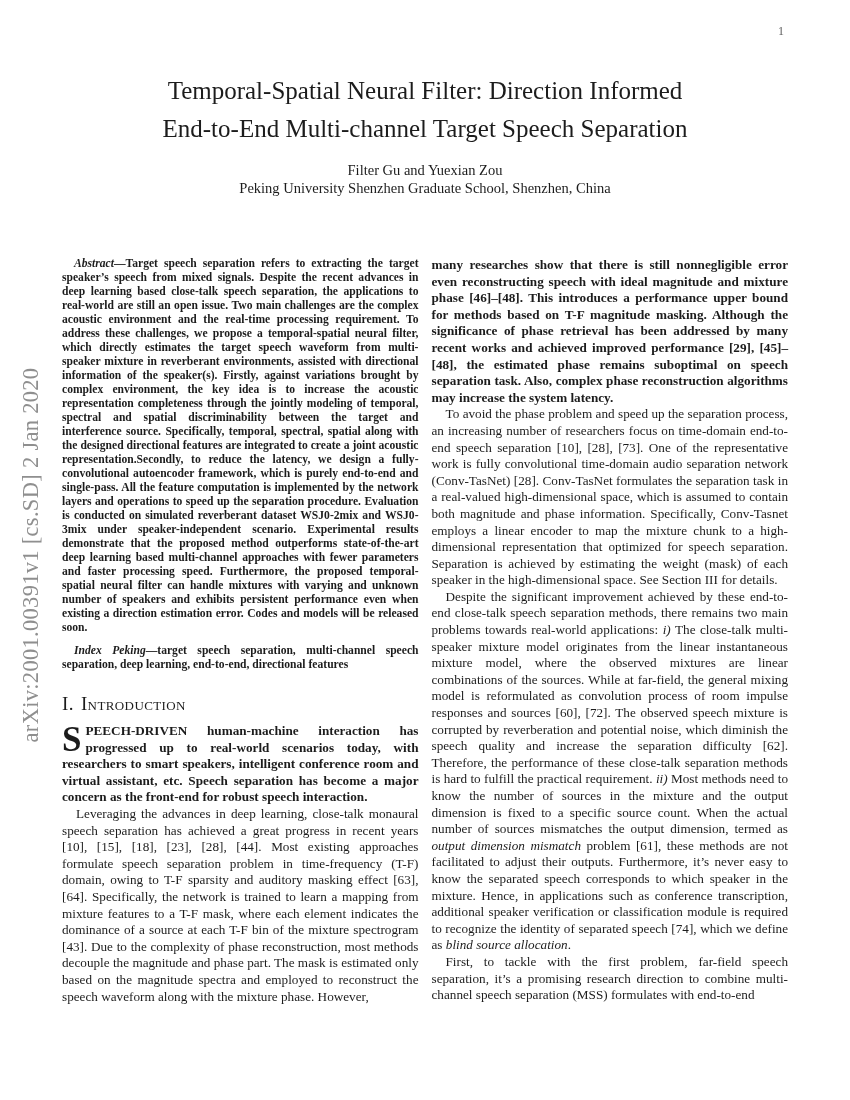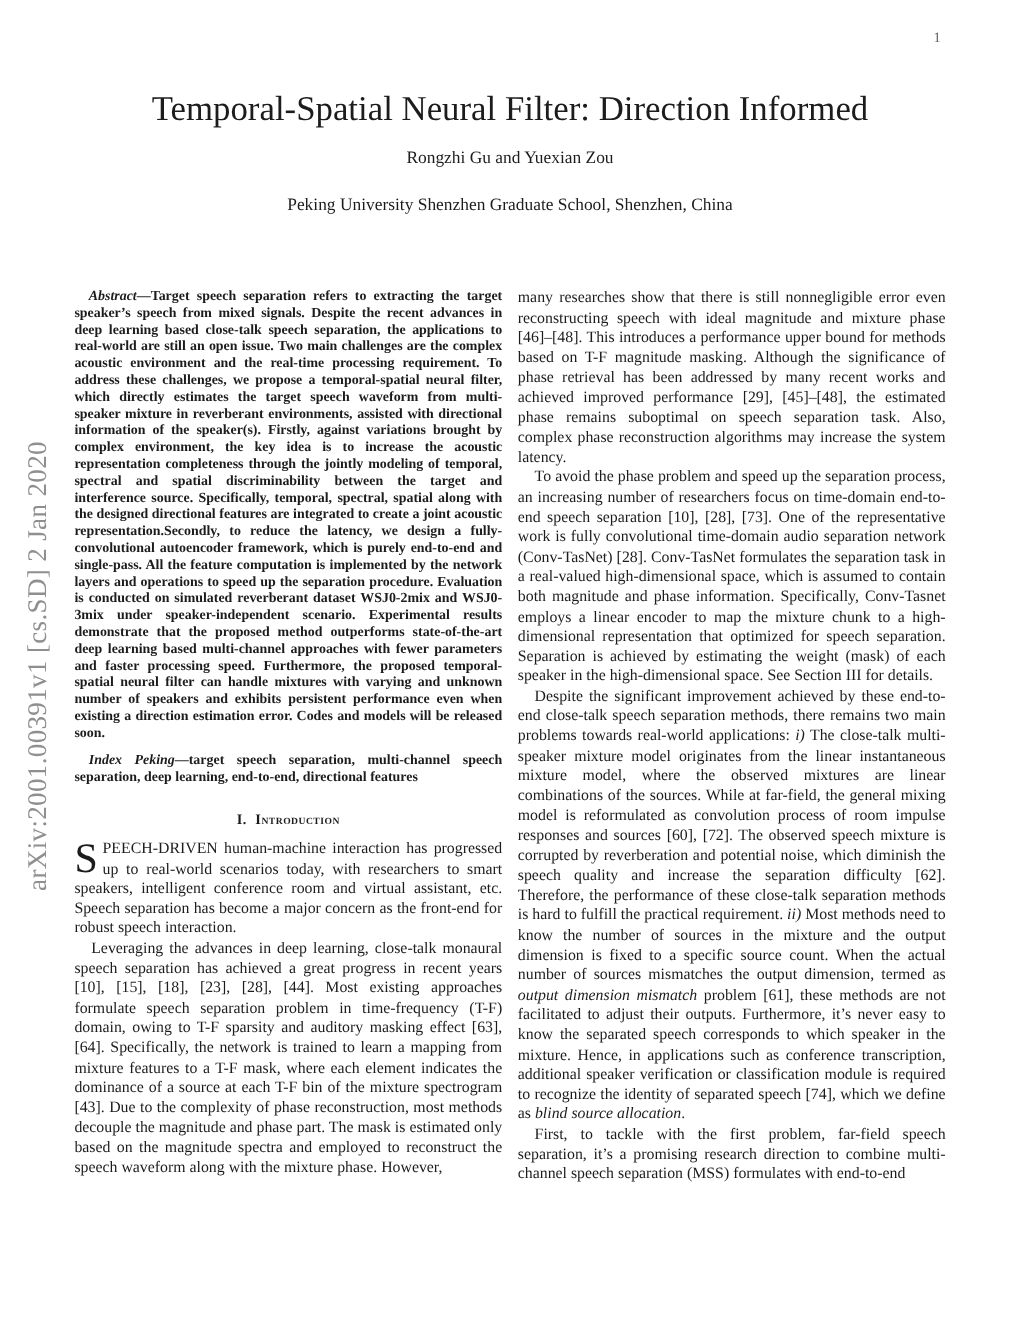--- a/index.html
+++ b/index.html
@@ -25,85 +25,85 @@
     left: 31px;
     top: 555px;
     transform: translate(-50%, -50%) rotate(-90deg);
     white-space: nowrap;
     font-size: 22.5px;
     letter-spacing: 0.3px;
     color: #8f8f8f;
   }
   header { text-align: center; padding-top: 72px; }
   .title {
-    font-size: 29px;
+    font-size: 25px;
     font-weight: 400;
     line-height: 38px;
     margin: 0;
   }
   .authors { font-size: 14.5px; line-height: 18px; margin-top: 13px; }
-  .affiliation { font-size: 14.5px; line-height: 19px; margin-top: 21px; }
+  .affiliation { font-size: 14.5px; line-height: 19px; }
 
   .columns {
     display: flex;
     gap: 13px;
     padding: 0 62px;
     margin-top: 59px;
   }
   .col { flex: 1 1 0; min-width: 0; }
 
   .front {
     font-weight: 700;
     font-size: 11.6px;
     line-height: 14px;
     text-align: justify;
   }
   .front .fpara { margin: 0; text-indent: 12px; }
   .abstract { margin-bottom: 9px; }
   .lead-label { font-style: italic; font-family: Liberation Serif, serif; }
 
   .section-heading {
-    font-size: 12px;
-    font-weight: 700;
+    font-size: 19px;
+    font-weight: 400;
     font-variant: small-caps;
-    text-align: center;
     letter-spacing: 0.4px;
     margin: 21px 0 8px 0;
   }
   .section-number { margin-right: 7px; }
 
   .body-text {
     font-size: 13.2px;
     line-height: 16.6px;
     text-align: justify;
   }
   .body-text .para { margin: 0; text-indent: 14px; }
-  .body-text .para.noindent { text-indent: 0; }
+  .body-text .para.noindent { text-indent: 0; font-weight: bold; }
   .dropcap {
     float: left;
     font-size: 35px;
     line-height: 27px;
     padding: 3px 4px 0 0;
   }
   .italic { font-style: italic; }
 </style>
 </head>
 <body>
 
 <div class="page">
 
   <div class="page-number">1</div>
 
   <div class="arxiv-sidebar">arXiv:2001.00391v1  [cs.SD]  2 Jan 2020</div>
 
   <header>
     <h1 class="title">
       <div>Temporal-Spatial Neural Filter: Direction Informed</div>
+      <div>End-to-End Multi-channel Target Speech Separation</div>
     </h1>
-    <div class="authors">Rongzhi Gu and Yuexian Zou</div>
+    <div class="authors">Filter Gu and Yuexian Zou</div>
     <div class="affiliation">Peking University Shenzhen Graduate School, Shenzhen, China</div>
   </header>
 
   <div class="columns">
 
     <div class="col">
       <div class="front abstract">
         <p class="fpara"><span class="lead-label">Abstract</span><span>—Target speech separation refers to extracting the target speaker’s speech from mixed signals. Despite the recent advances in deep learning based close-talk speech separation, the applications to real-world are still an open issue. Two main challenges are the complex acoustic environment and the real-time processing requirement. To address these challenges, we propose a temporal-spatial neural filter, which directly estimates the target speech waveform from multi-speaker mixture in reverberant environments, assisted with directional information of the speaker(s). Firstly, against variations brought by complex environment, the key idea is to increase the acoustic representation completeness through the jointly modeling of temporal, spectral and spatial discriminability between the target and interference source. Specifically, temporal, spectral, spatial along with the designed directional features are integrated to create a joint acoustic representation.Secondly, to reduce the latency, we design a fully-convolutional autoencoder framework, which is purely end-to-end and single-pass. All the feature computation is implemented by the network layers and operations to speed up the separation procedure. Evaluation is conducted on simulated reverberant dataset WSJ0-2mix and WSJ0-3mix under speaker-independent scenario. Experimental results demonstrate that the proposed method outperforms state-of-the-art deep learning based multi-channel approaches with fewer parameters and faster processing speed. Furthermore, the proposed temporal-spatial neural filter can handle mixtures with varying and unknown number of speakers and exhibits persistent performance even when existing a direction estimation error. Codes and models will be released soon.</span></p>
       </div>
       <div class="front index-terms">

